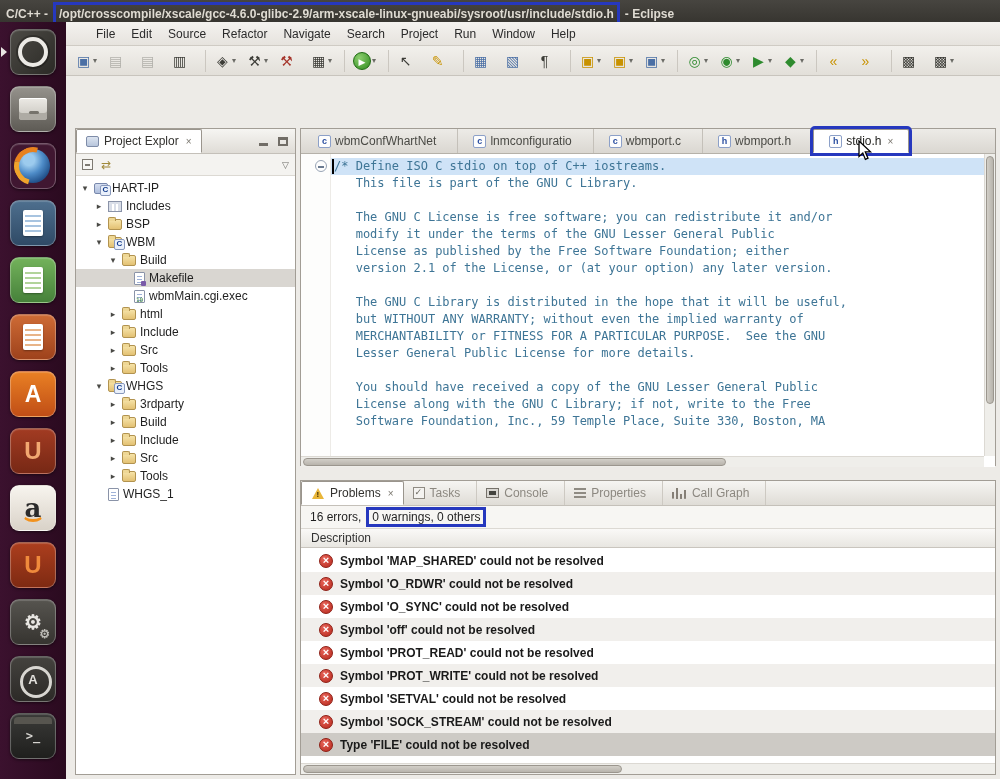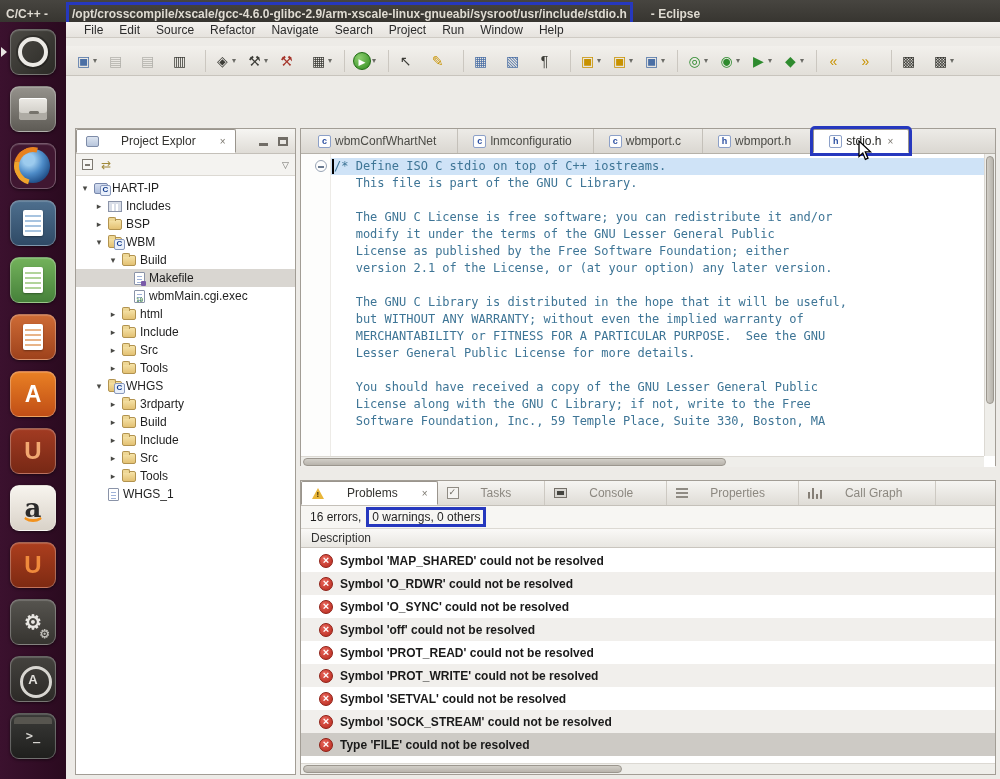--- a/index.html
+++ b/index.html
@@ -4,21 +4,21 @@
 <style>
   :root{ --ann:#2638BE; --comment:#3E7596; }
   *{margin:0;padding:0;box-sizing:border-box;}
   html,body{width:1000px;height:779px;}
   body{font-family:"Liberation Sans",sans-serif;background:#000;}
   #screen{position:relative;width:1000px;height:779px;background:#EDECE8;overflow:hidden;}
 
   
   #titlebar{position:absolute;left:0;top:0;right:0;height:28px;background:linear-gradient(#474540,#33312C);
     color:#DFDBD2;font-size:12px;font-weight:bold;display:flex;align-items:center;padding-left:6px;white-space:nowrap;overflow:hidden;}
-  .t-path{border:3px solid var(--ann);padding:3px 3px;margin:0 18px;line-height:13px;}
+  .t-path{border:3px solid var(--ann);padding:3px 3px;margin:0 5px;line-height:13px;}
 
   
   #launcher{position:absolute;left:0;top:22px;width:66px;bottom:0;background:linear-gradient(90deg,#3B112E,#2A0A1F);
     display:flex;flex-direction:column;align-items:center;padding-top:7px;gap:11px;}
   .l-item{position:relative;width:46px;height:46px;flex:none;}
   .l-item.running::before{content:"";position:absolute;left:-9px;top:18px;border:5px solid transparent;border-left:6px solid #E8E6E2;}
   .tile{width:46px;height:46px;border-radius:9px;border:1px solid rgba(255,255,255,.28);
     box-shadow:inset 0 1px 1px rgba(255,255,255,.18),0 1px 3px rgba(0,0,0,.5);
     display:flex;align-items:center;justify-content:center;font-weight:bold;position:relative;overflow:hidden;}
   .tglyph{position:relative;z-index:2;}
@@ -50,38 +50,38 @@
   .t-umusic{background:linear-gradient(#AC3E1E,#7E2A12);color:#F08A3C;font-size:24px;}
   .t-settings{background:linear-gradient(#56544F,#363430);color:#E8E6E2;font-size:20px;}
   .t-settings::after{content:"⚙";position:absolute;right:5px;bottom:3px;font-size:12px;color:#BEBCB7;}
   .t-updater{background:linear-gradient(#44423E,#2C2A27);color:#E2E0DC;font-size:13px;}
   .t-updater::after{content:"";position:absolute;width:26px;height:26px;left:9px;top:9px;border:3px solid #D8D6D1;border-radius:50%;}
   .t-term{background:linear-gradient(#3A3A38,#1F1F1D);color:#D6D4D0;font-family:"DejaVu Sans Mono",monospace;font-size:12px;}
   .t-term::before{content:"";position:absolute;top:3px;left:3px;right:3px;height:7px;background:#57554F;border-radius:4px 4px 0 0;}
 
   
   #eclipse{position:absolute;left:66px;top:22px;right:0;bottom:0;background:#EDEBE7;}
-  #menubar{position:absolute;left:0;top:0;right:0;height:16px;display:flex;align-items:center;padding-left:10px;
+  #menubar{position:absolute;left:0;top:0;right:0;height:24px;display:flex;align-items:center;padding-left:22px;
     background:linear-gradient(#F4F2EF,#E6E3DE);border-bottom:1px solid #CFCBC4;font-size:12px;color:#2B2B2B;}
   .menu-item{padding:3px 8px;border-radius:3px;}
   #toolbar{position:absolute;left:0;top:24px;right:0;height:30px;display:flex;align-items:center;padding:0 6px;
     background:linear-gradient(#F2F0EC,#E2DFD9);border-bottom:1px solid #C8C4BD;}
   .tbtn{display:flex;align-items:center;height:22px;padding:0 3px;color:#56564F;font-size:14px;border-radius:3px;flex:none;}
   .tbtn .g{width:17px;text-align:center;}
   .tbtn .dd{font-size:8px;color:#6B6B66;margin-left:1px;width:8px;}
   .tbtn.dis{opacity:.38;}
   .tbtn.grp{border-left:1px solid #CBC7C0;margin-left:5px;padding-left:8px;border-radius:0;}
   .c-blue{color:#4A6FA5;} .c-green{color:#2E8B2E;} .c-yellow{color:#C89200;} .c-red{color:#A5342A;} .c-dark{color:#3C3C37;}
   .runbtn .g{background:radial-gradient(circle at 35% 30%,#8CCF6E,#2F8A1F);color:#fff;border-radius:50%;
     width:18px;height:18px;line-height:18px;font-size:9px;border:1px solid #1E6A12;}
 
   
   .panel{position:absolute;background:#FFF;border:1px solid #A29D95;}
   .phead{height:25px;background:linear-gradient(#F6F5F2,#DFDCD6);border-bottom:1px solid #C4C0B9;display:flex;align-items:stretch;}
-  .ptab{display:flex;align-items:center;gap:22px;padding:0 9px;font-size:12px;color:#8C8880;border-right:1px solid #CDC9C2;flex:none;}
+  .ptab{display:flex;align-items:center;gap:5px;padding:0 9px;font-size:12px;color:#8C8880;border-right:1px solid #CDC9C2;flex:none;}
   .ptab.active{background:#FFF;color:#33322F;border:1px solid #9A958D;border-bottom-color:#FFF;border-radius:2px 2px 0 0;position:relative;z-index:2;}
   .eclose{color:#7A766E;font-size:10px;margin-left:2px;}
   .pbtns{margin-left:auto;display:flex;align-items:center;gap:4px;padding-right:5px;}
   .pbtn{width:15px;height:13px;position:relative;}
   .pbtn.mini::after{content:"";position:absolute;left:3px;right:3px;top:8px;height:3px;background:#716D66;}
   .pbtn.maxi::after{content:"";position:absolute;left:3px;right:2px;top:2px;bottom:2px;border:2px solid #716D66;border-top-width:3px;}
 
   
   #explorer{left:9px;top:106px;width:221px;bottom:4px;}
   .vtool{height:22px;display:flex;align-items:center;gap:8px;padding:0 6px;background:#F4F3F0;border-bottom:1px solid #DCD9D3;}

